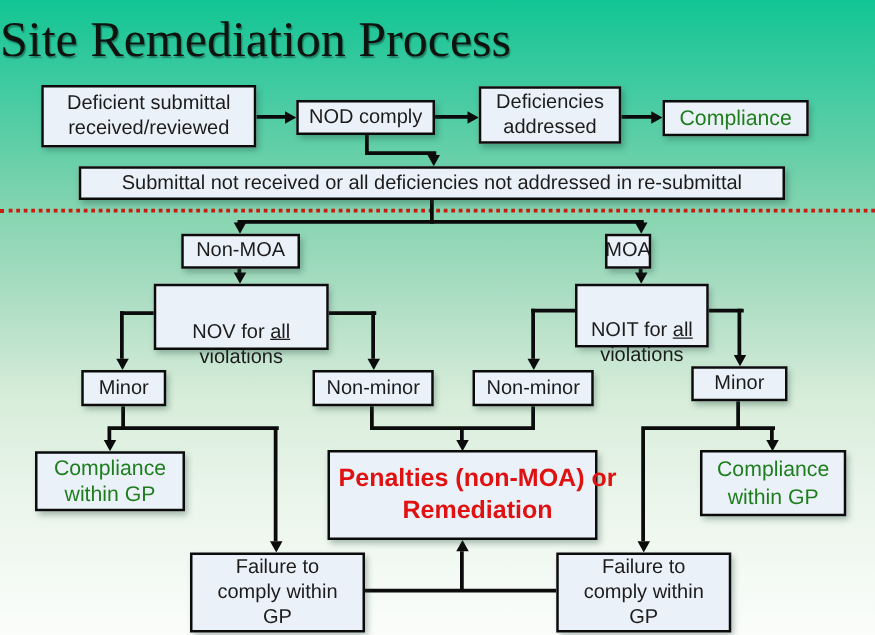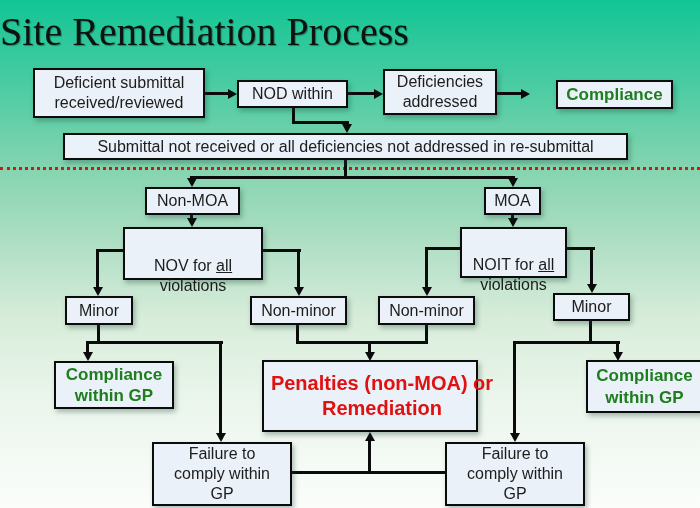--- a/index.html
+++ b/index.html
@@ -16,21 +16,21 @@
   }
   .node{
     position:absolute;box-sizing:border-box;
     background:#ebf1f8;border:2px solid #0b0b0b;
     display:flex;flex-direction:column;justify-content:center;align-items:center;
     text-align:center;font-size:16px;line-height:1.25;color:#1c1c1c;
     box-shadow:2px 3px 5px rgba(30,70,55,.35);
   }
   .node span{display:block;white-space:nowrap;}
   .node .inline, .node .inline span{display:inline;margin-top:44px;}
-  .green{color:#1e7e1e;font-weight:bold;font-size:17px;margin-left:26px;}
+  .green{color:#1e7e1e;font-weight:normal;font-size:17px;}
   .red{color:#e01111;font-weight:bold;font-size:20px;padding-left:24px;}
   .u{text-decoration:underline;}
   .ln{position:absolute;background:#0b0b0b;}
   .h{height:3px;} .v{width:3px;}
   .arrd{position:absolute;width:0;height:0;border-left:5px solid transparent;border-right:5px solid transparent;border-top:9px solid #0b0b0b;}
   .arru{position:absolute;width:0;height:0;border-left:5px solid transparent;border-right:5px solid transparent;border-bottom:9px solid #0b0b0b;}
   .arrr{position:absolute;width:0;height:0;border-top:5px solid transparent;border-bottom:5px solid transparent;border-left:9px solid #0b0b0b;}
   .sep{position:absolute;left:0;top:167px;width:700px;height:0;border-top:3px dotted #cc1a0d;}
 </style>
 </head>
@@ -100,41 +100,41 @@
   <div class="ln h" style="left:292px;top:471px;width:153px"></div>
   <div class="ln v" style="left:368px;top:441px;height:31px"></div>
   <div class="arru" style="left:365px;top:432px"></div>
 
   <div class="node" style="left:33px;top:68px;width:172px;height:50px">
     <span>Deficient submittal</span>
     <span>received/reviewed</span>
   </div>
 
   <div class="node" style="left:237px;top:80px;width:111px;height:28px">
-    <span>NOD within</span>
+    <span>NOD comply</span>
   </div>
 
   <div class="node" style="left:383px;top:69px;width:114px;height:46px">
     <span>Deficiencies</span>
     <span>addressed</span>
   </div>
 
   <div class="node green" style="left:530px;top:80px;width:117px;height:29px">
     <span>Compliance</span>
   </div>
 
   <div class="node" style="left:63px;top:133px;width:565px;height:27px">
     <span>Submittal not received or all deficiencies not addressed in re-submittal</span>
   </div>
 
   <div class="node" style="left:145px;top:187px;width:95px;height:28px">
     <span>Non-MOA</span>
   </div>
 
-  <div class="node" style="left:484px;top:187px;width:57px;height:28px">
+  <div class="node" style="left:484px;top:187px;width:37px;height:28px">
     <span>MOA</span>
   </div>
 
   <div class="node" style="left:123px;top:227px;width:140px;height:53px">
     <span class="inline"><span>NOV for </span><span class="u">all</span></span>
     <span>violations</span>
   </div>
 
   <div class="node" style="left:460px;top:227px;width:107px;height:51px">
     <span class="inline"><span>NOIT for </span><span class="u">all</span></span>

